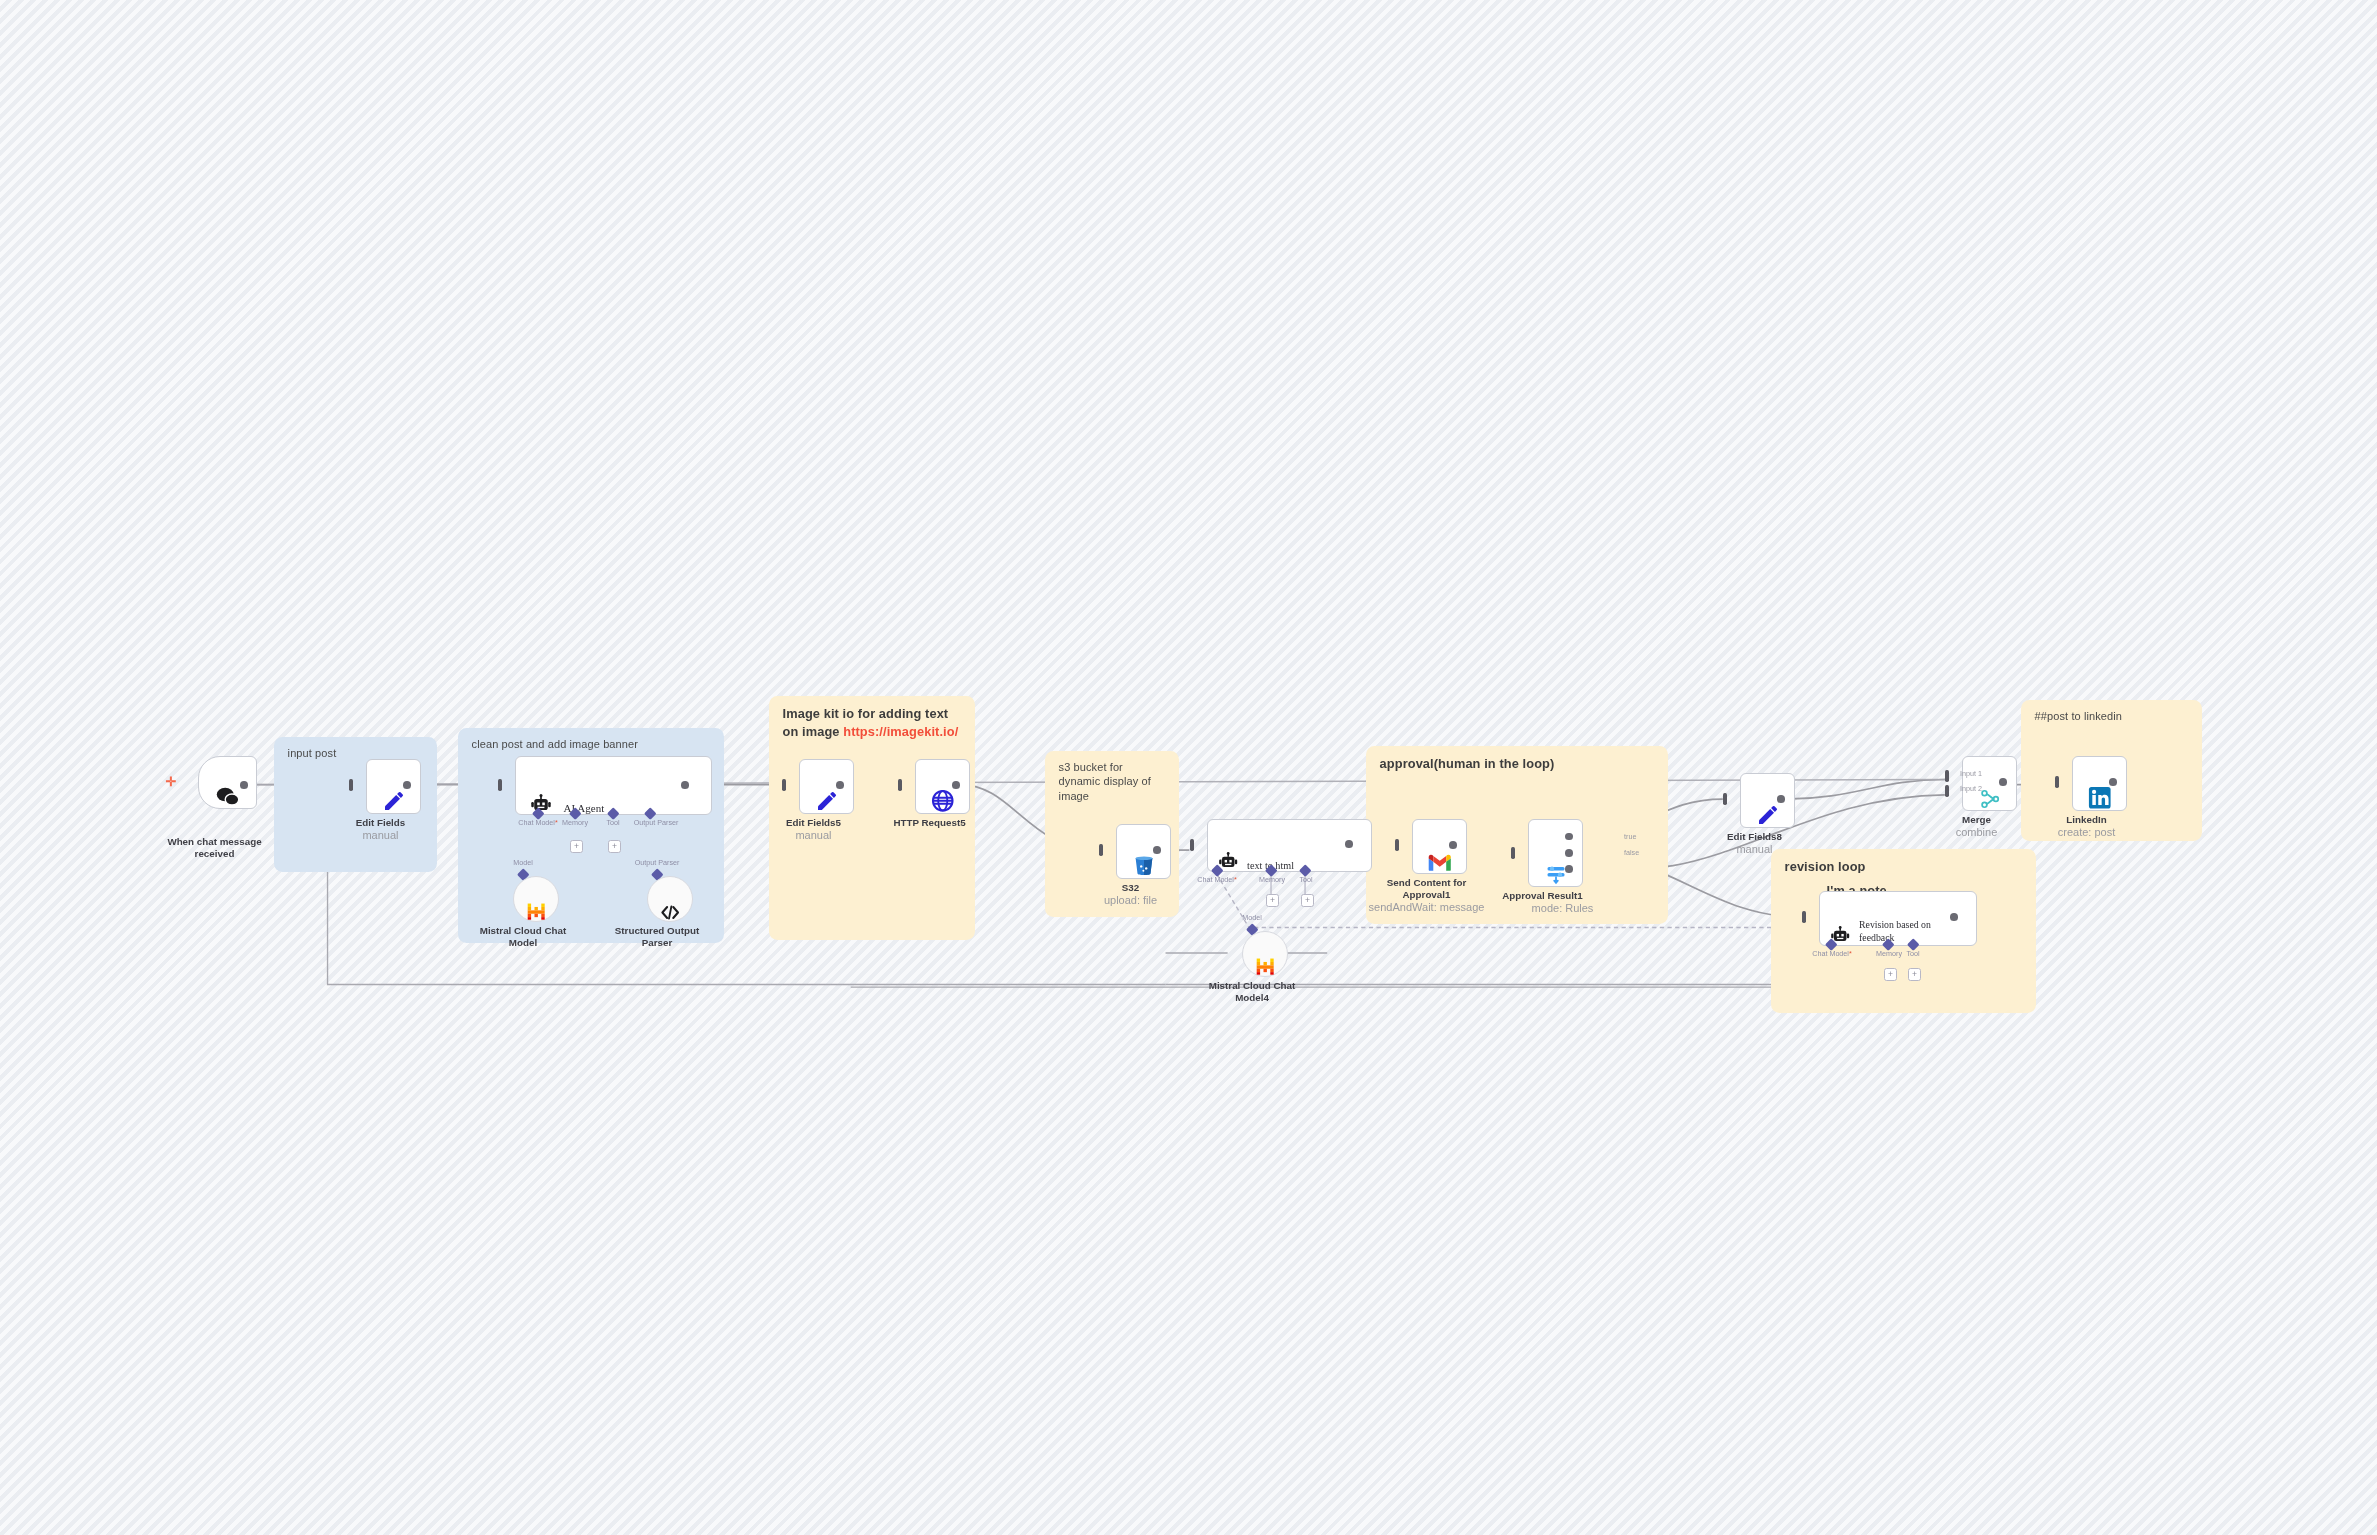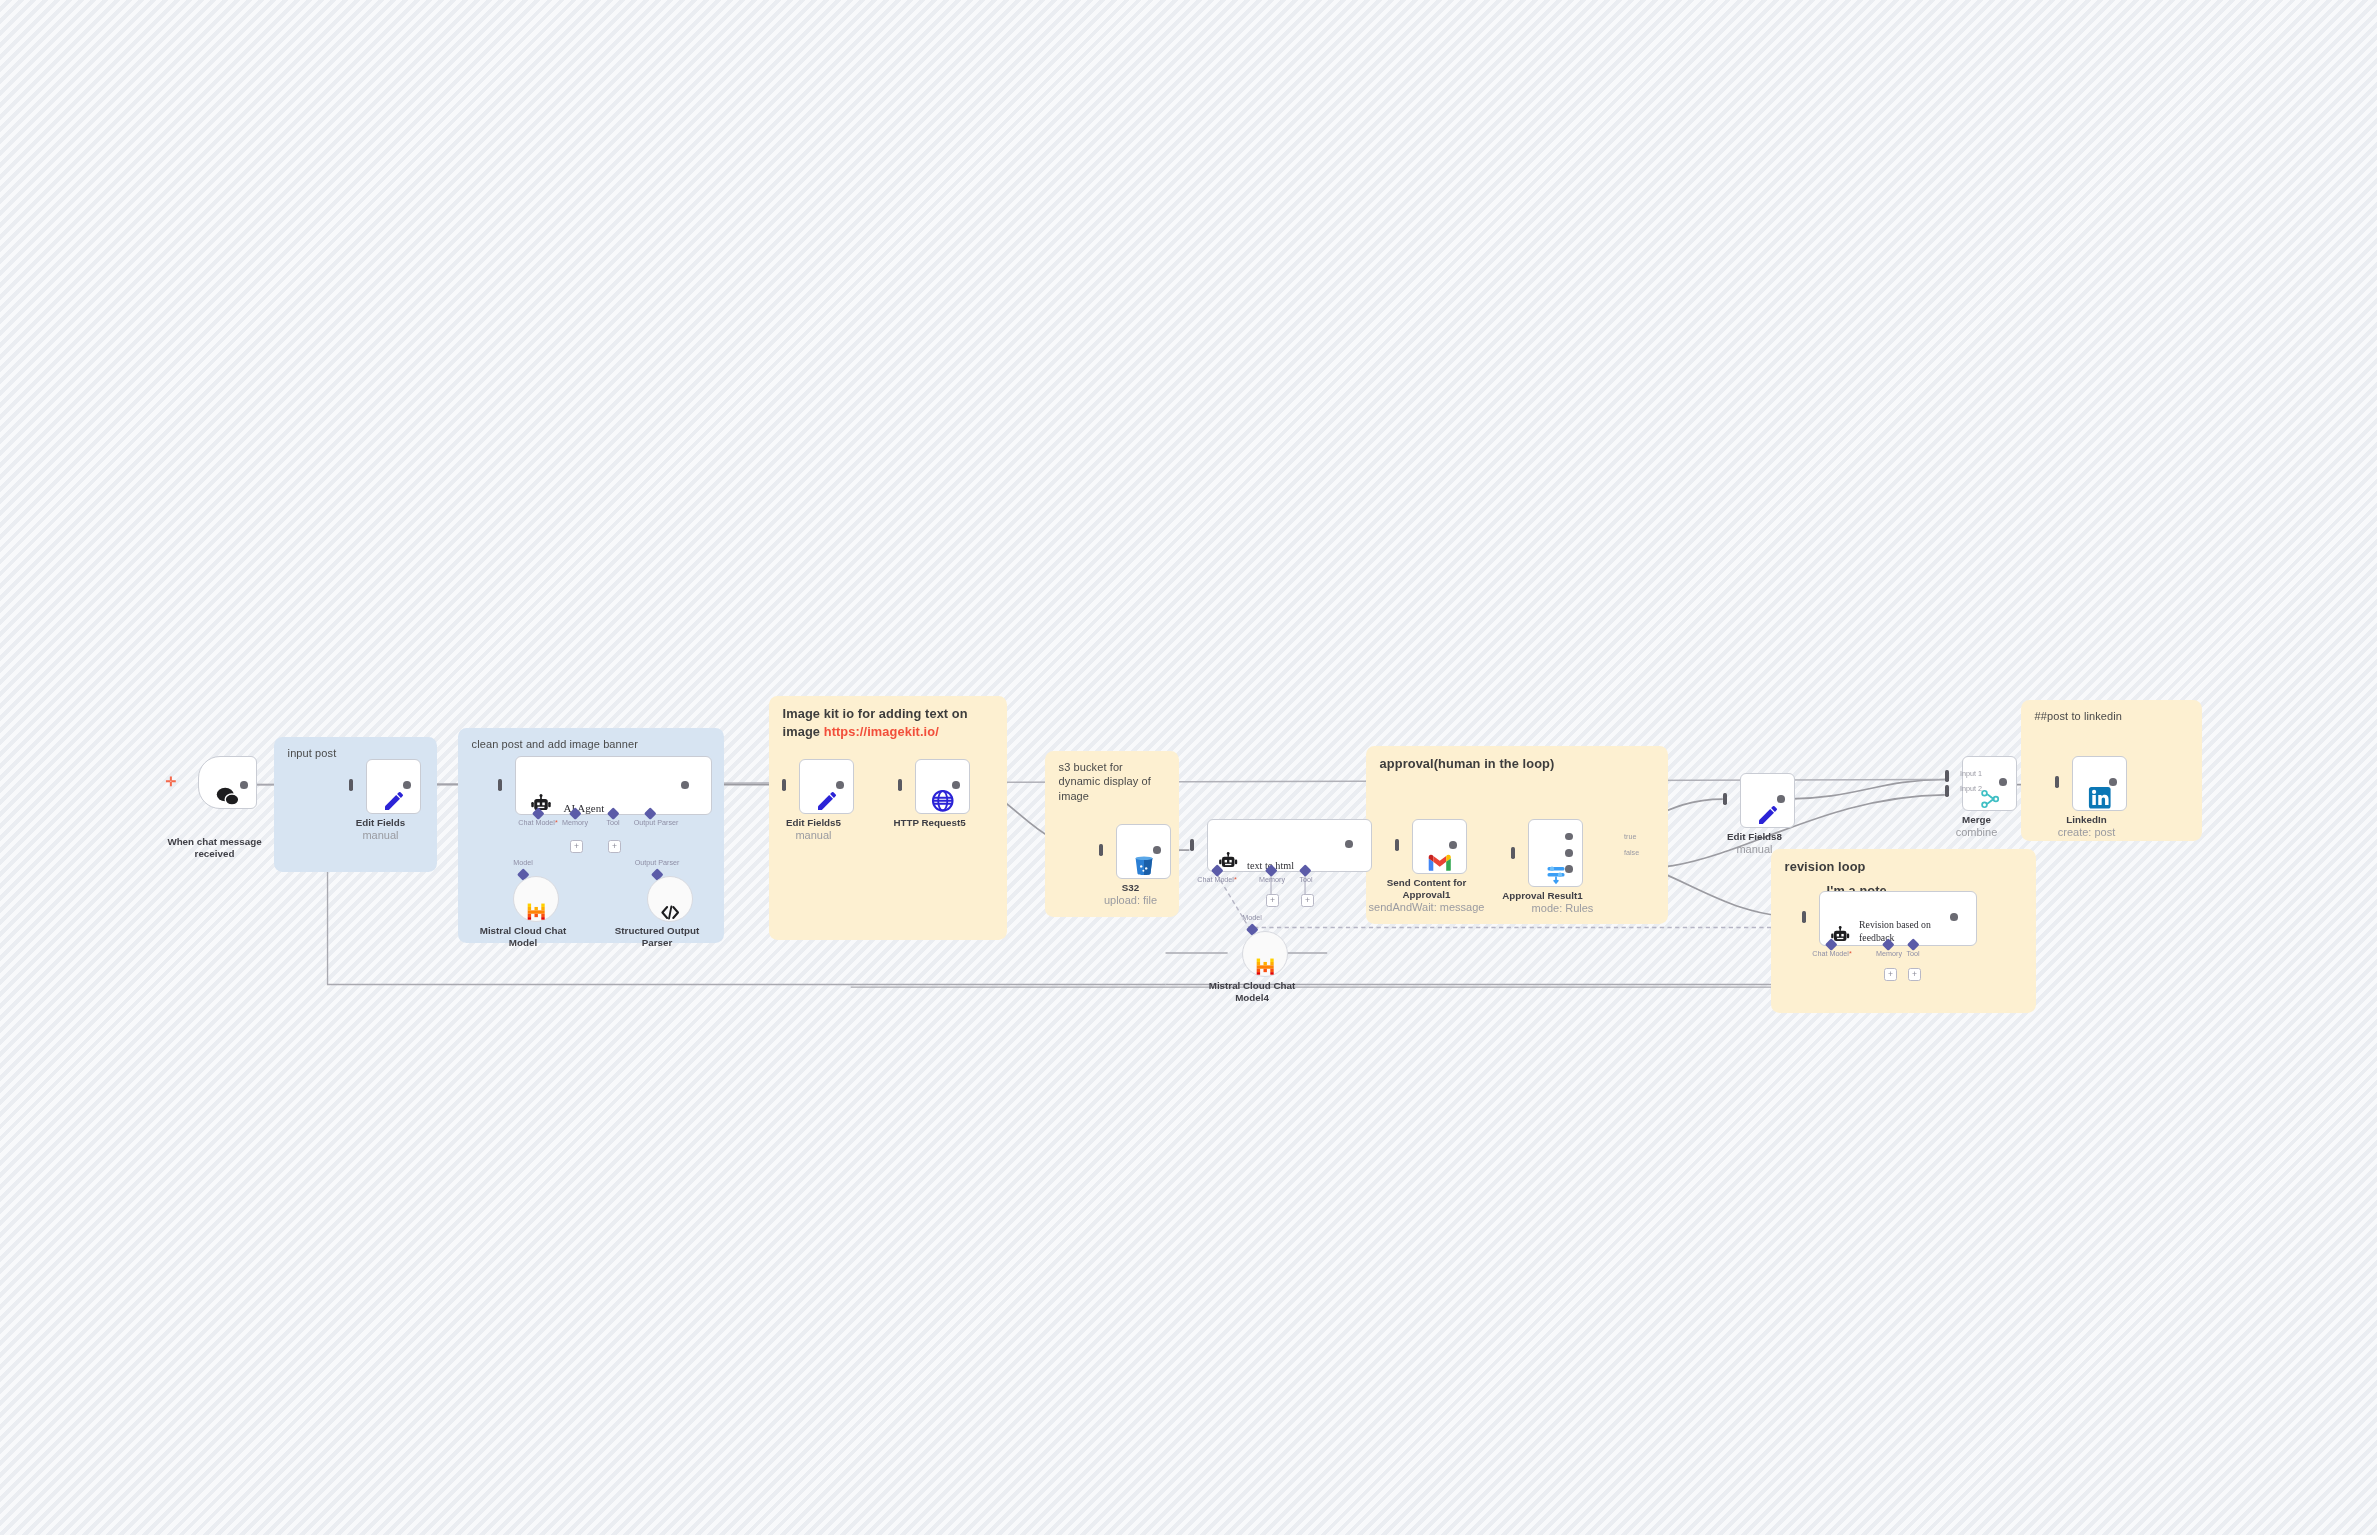--- a/index.html
+++ b/index.html
@@ -150,21 +150,21 @@
   </svg>
 
   <div class="sticky blue" style="left:274px;top:737px;width:163px;height:135px;">
     <div class="s-title">input post</div>
   </div>
 
   <div class="sticky blue" style="left:458px;top:728px;width:266px;height:215px;">
     <div class="s-title">clean post and add image banner</div>
   </div>
 
-  <div class="sticky cream" style="left:769px;top:696px;width:238px;height:244px;">
+  <div class="sticky cream" style="left:769px;top:696px;width:206px;height:244px;">
     <div class="s-title"><span>Image kit io for adding text on image </span><span class="url">https://imagekit.io/</span></div>
   </div>
 
   <div class="sticky cream small" style="left:1045px;top:751px;width:134px;height:166px;">
     <div class="s-title">s3 bucket for dynamic display of image</div>
   </div>
 
   <div class="sticky cream small" style="left:2021px;top:700px;width:181px;height:141px;">
     <div class="s-title">##post to linkedin</div>
   </div>

